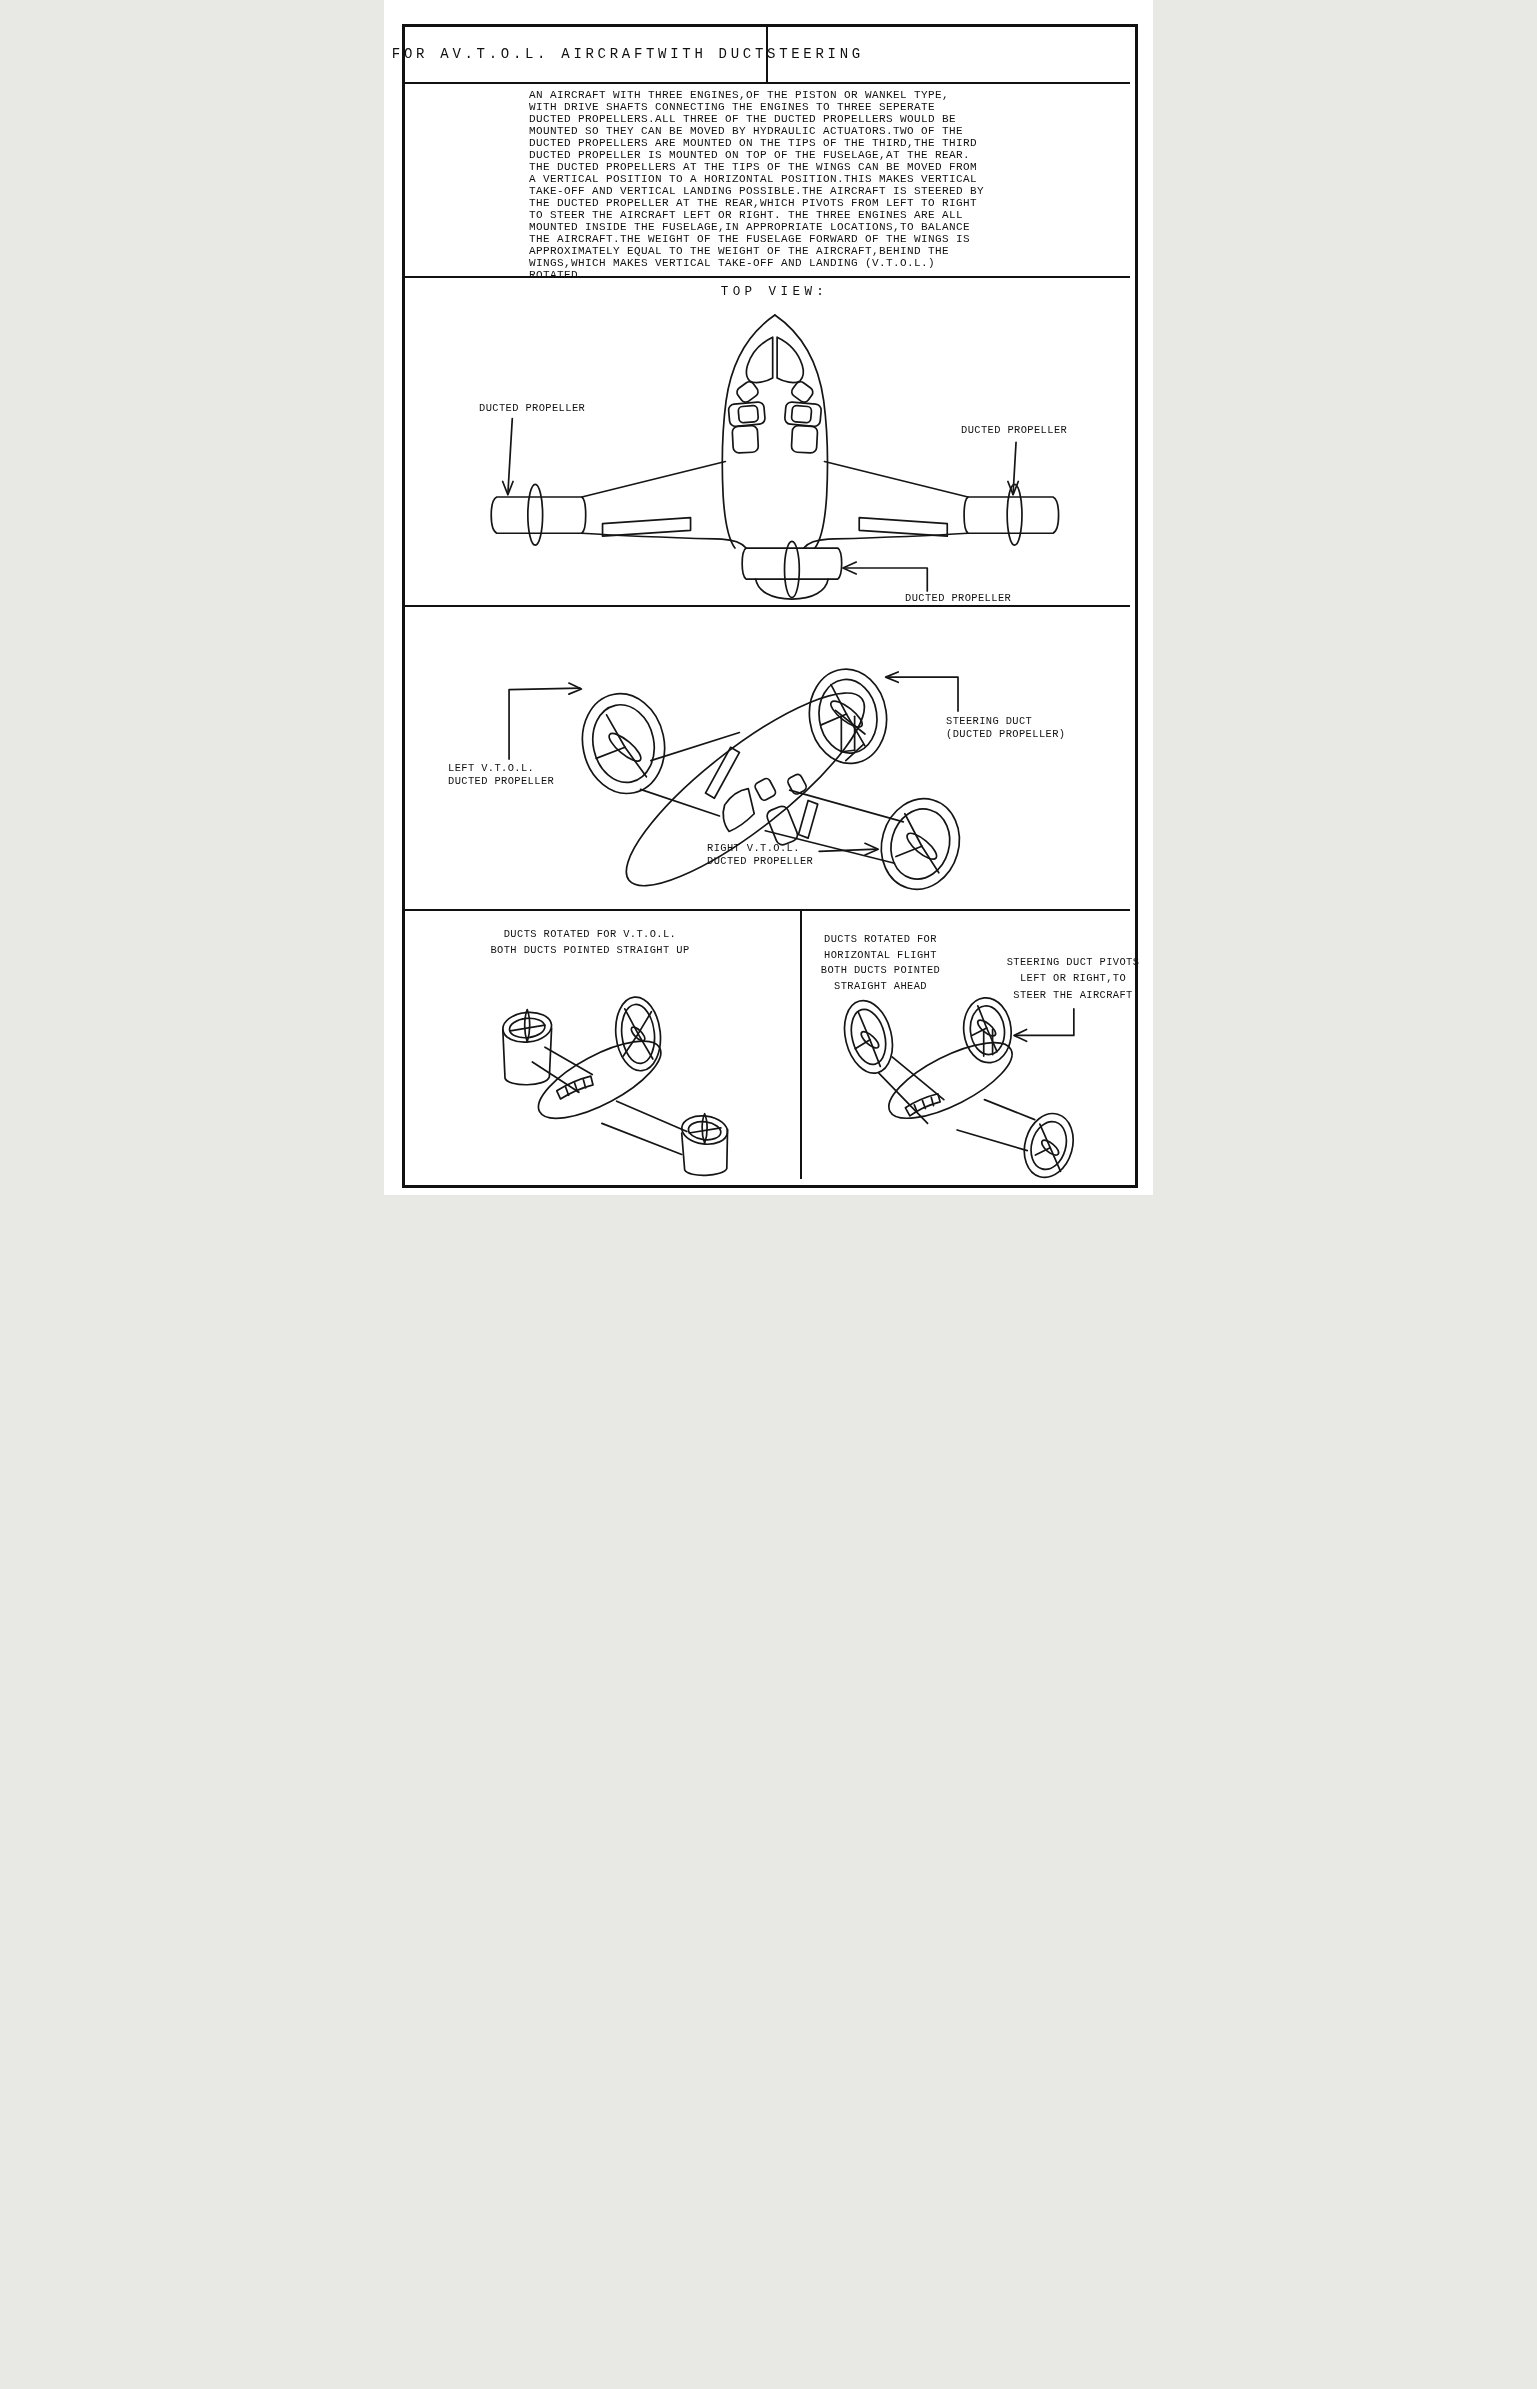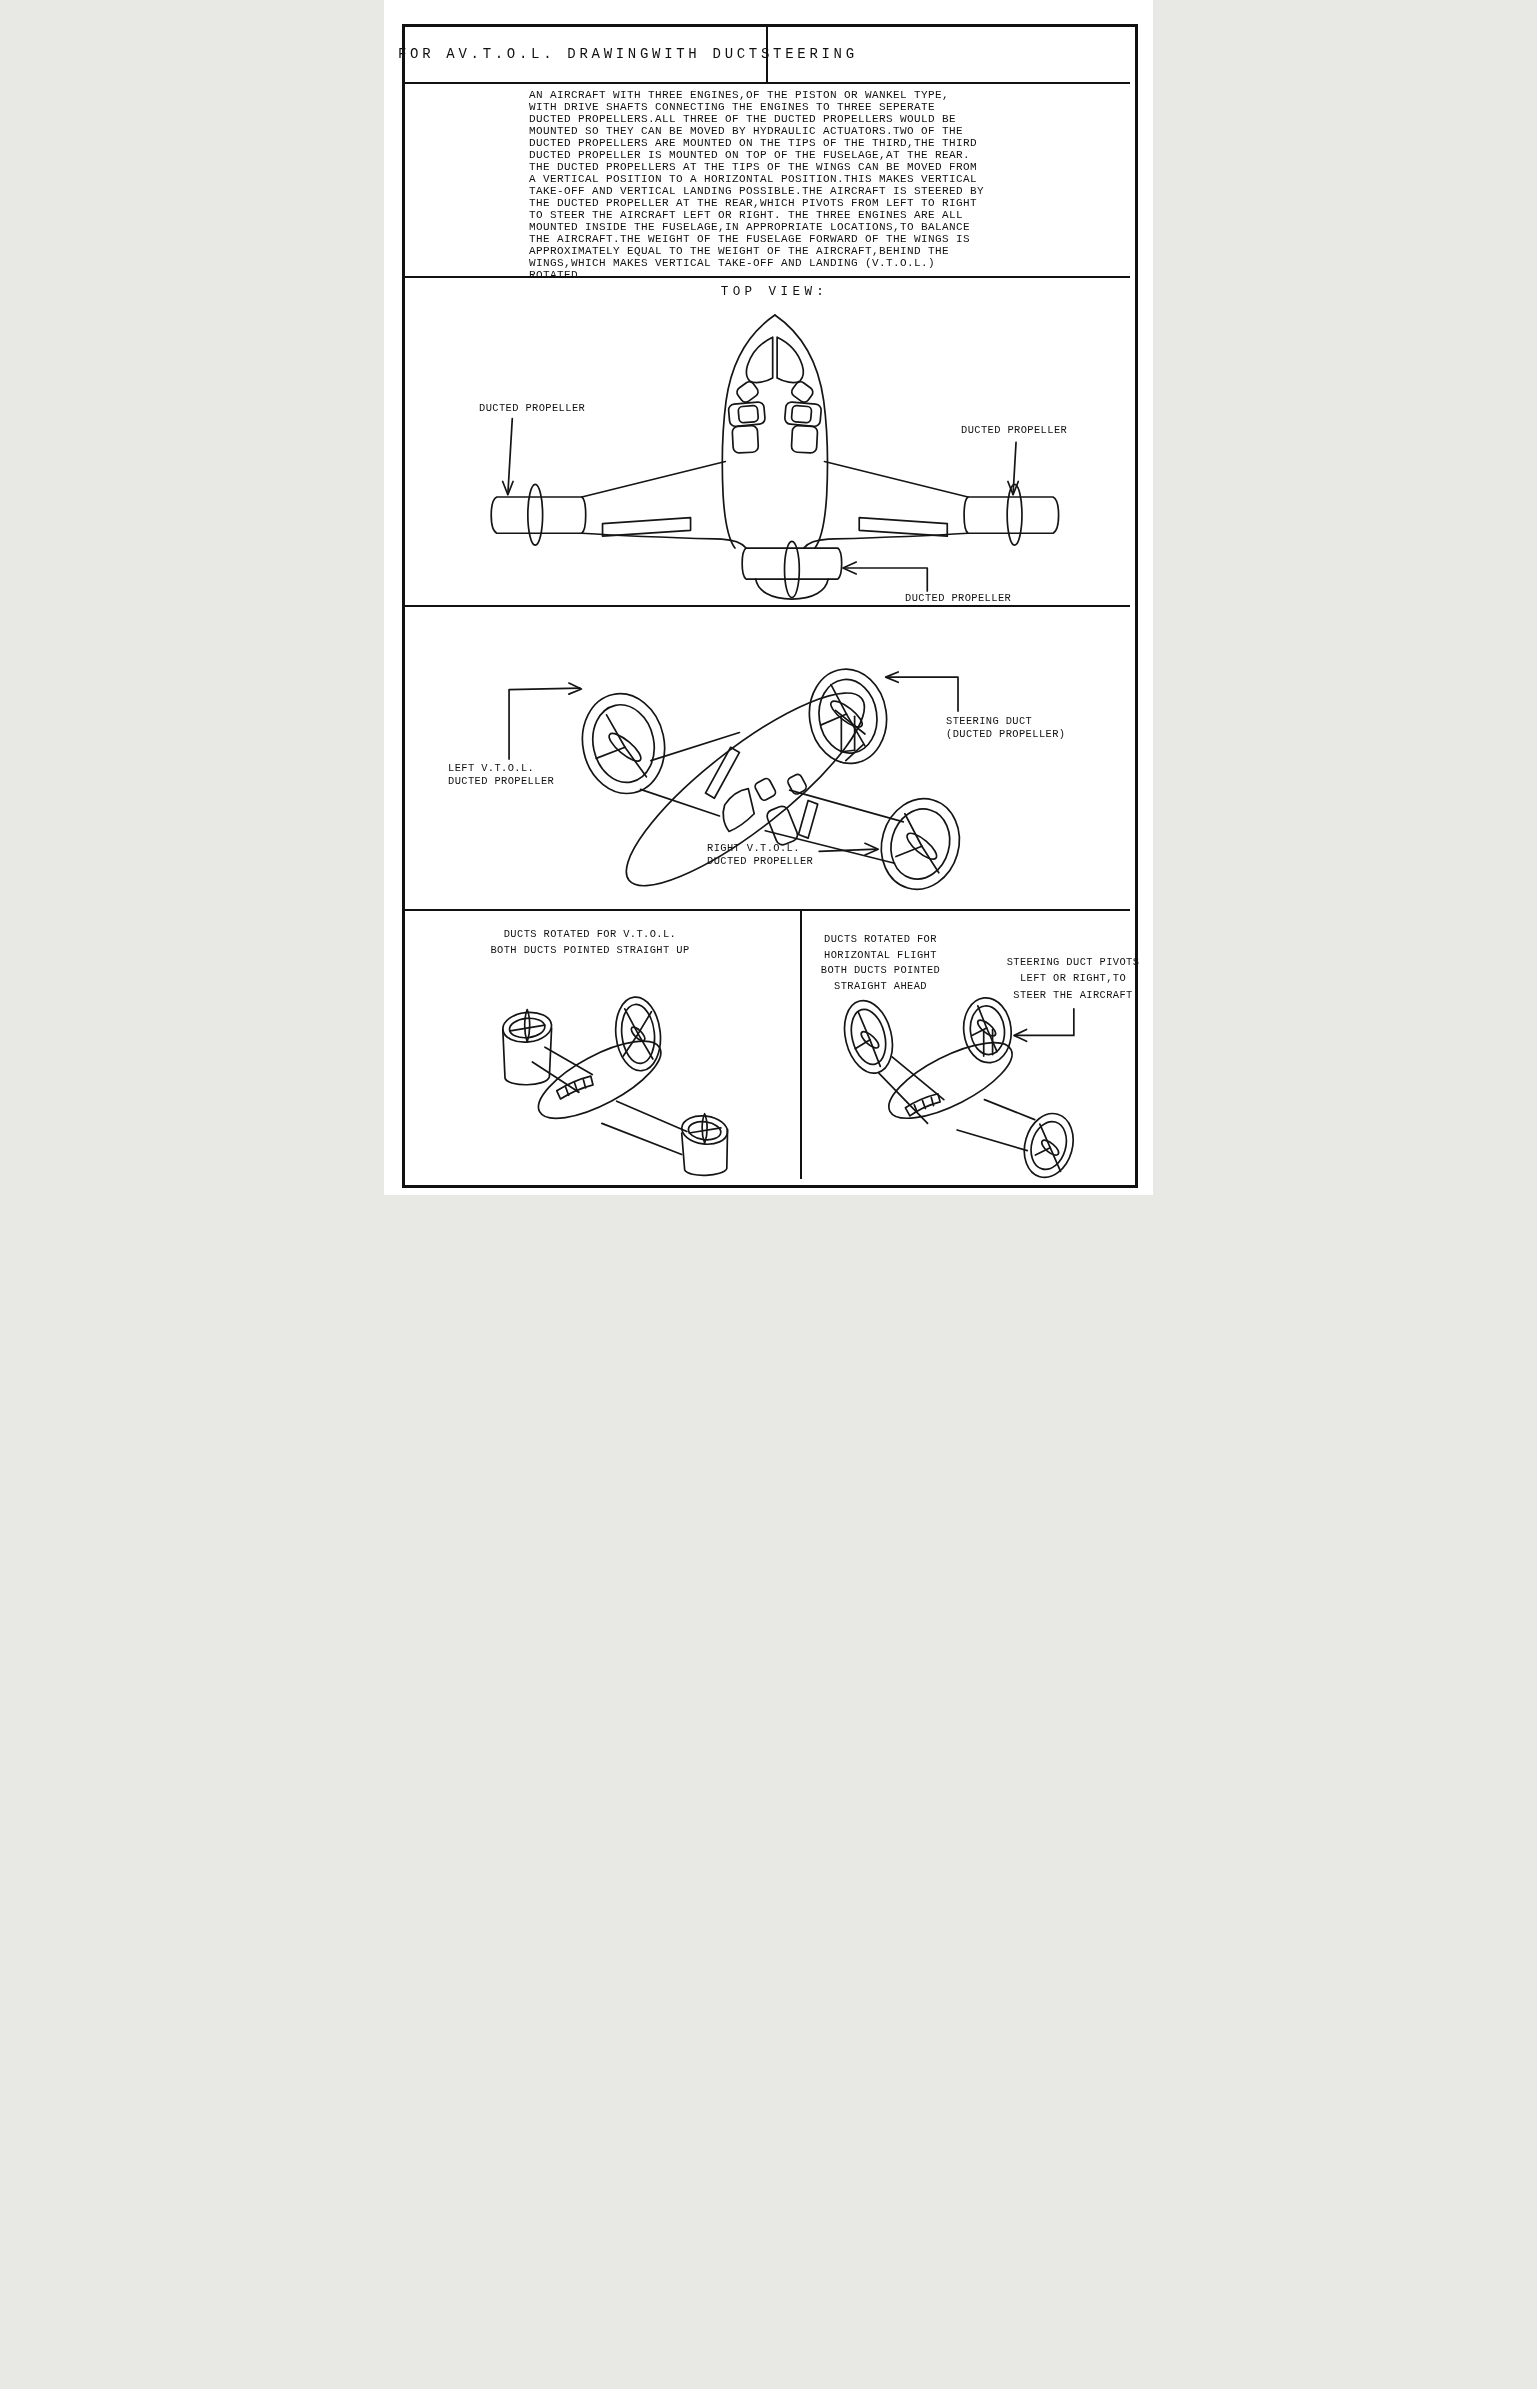--- a/index.html
+++ b/index.html
@@ -53,21 +53,21 @@
 </style>
 </head>
 <body>
 
 <div class="page">
   <div class="frame">
 
     <div class="title-row">
       <div class="title-left">
         <div>DESIGN FOR A</div>
-        <div>V.T.O.L. DRAWING</div>
+        <div>V.T.O.L. AIRCRAFT</div>
         <div>WITH DUCT</div>
         <div>STEERING</div>
       </div>
     </div>
 
     <div class="abstract">
       <div>AN AIRCRAFT WITH THREE ENGINES,OF THE PISTON OR WANKEL TYPE,</div>
       <div>WITH DRIVE SHAFTS CONNECTING THE ENGINES TO THREE SEPERATE</div>
       <div>DUCTED PROPELLERS.ALL THREE OF THE DUCTED PROPELLERS WOULD BE</div>
       <div>MOUNTED SO THEY CAN BE MOVED BY HYDRAULIC ACTUATORS.TWO OF THE</div>

